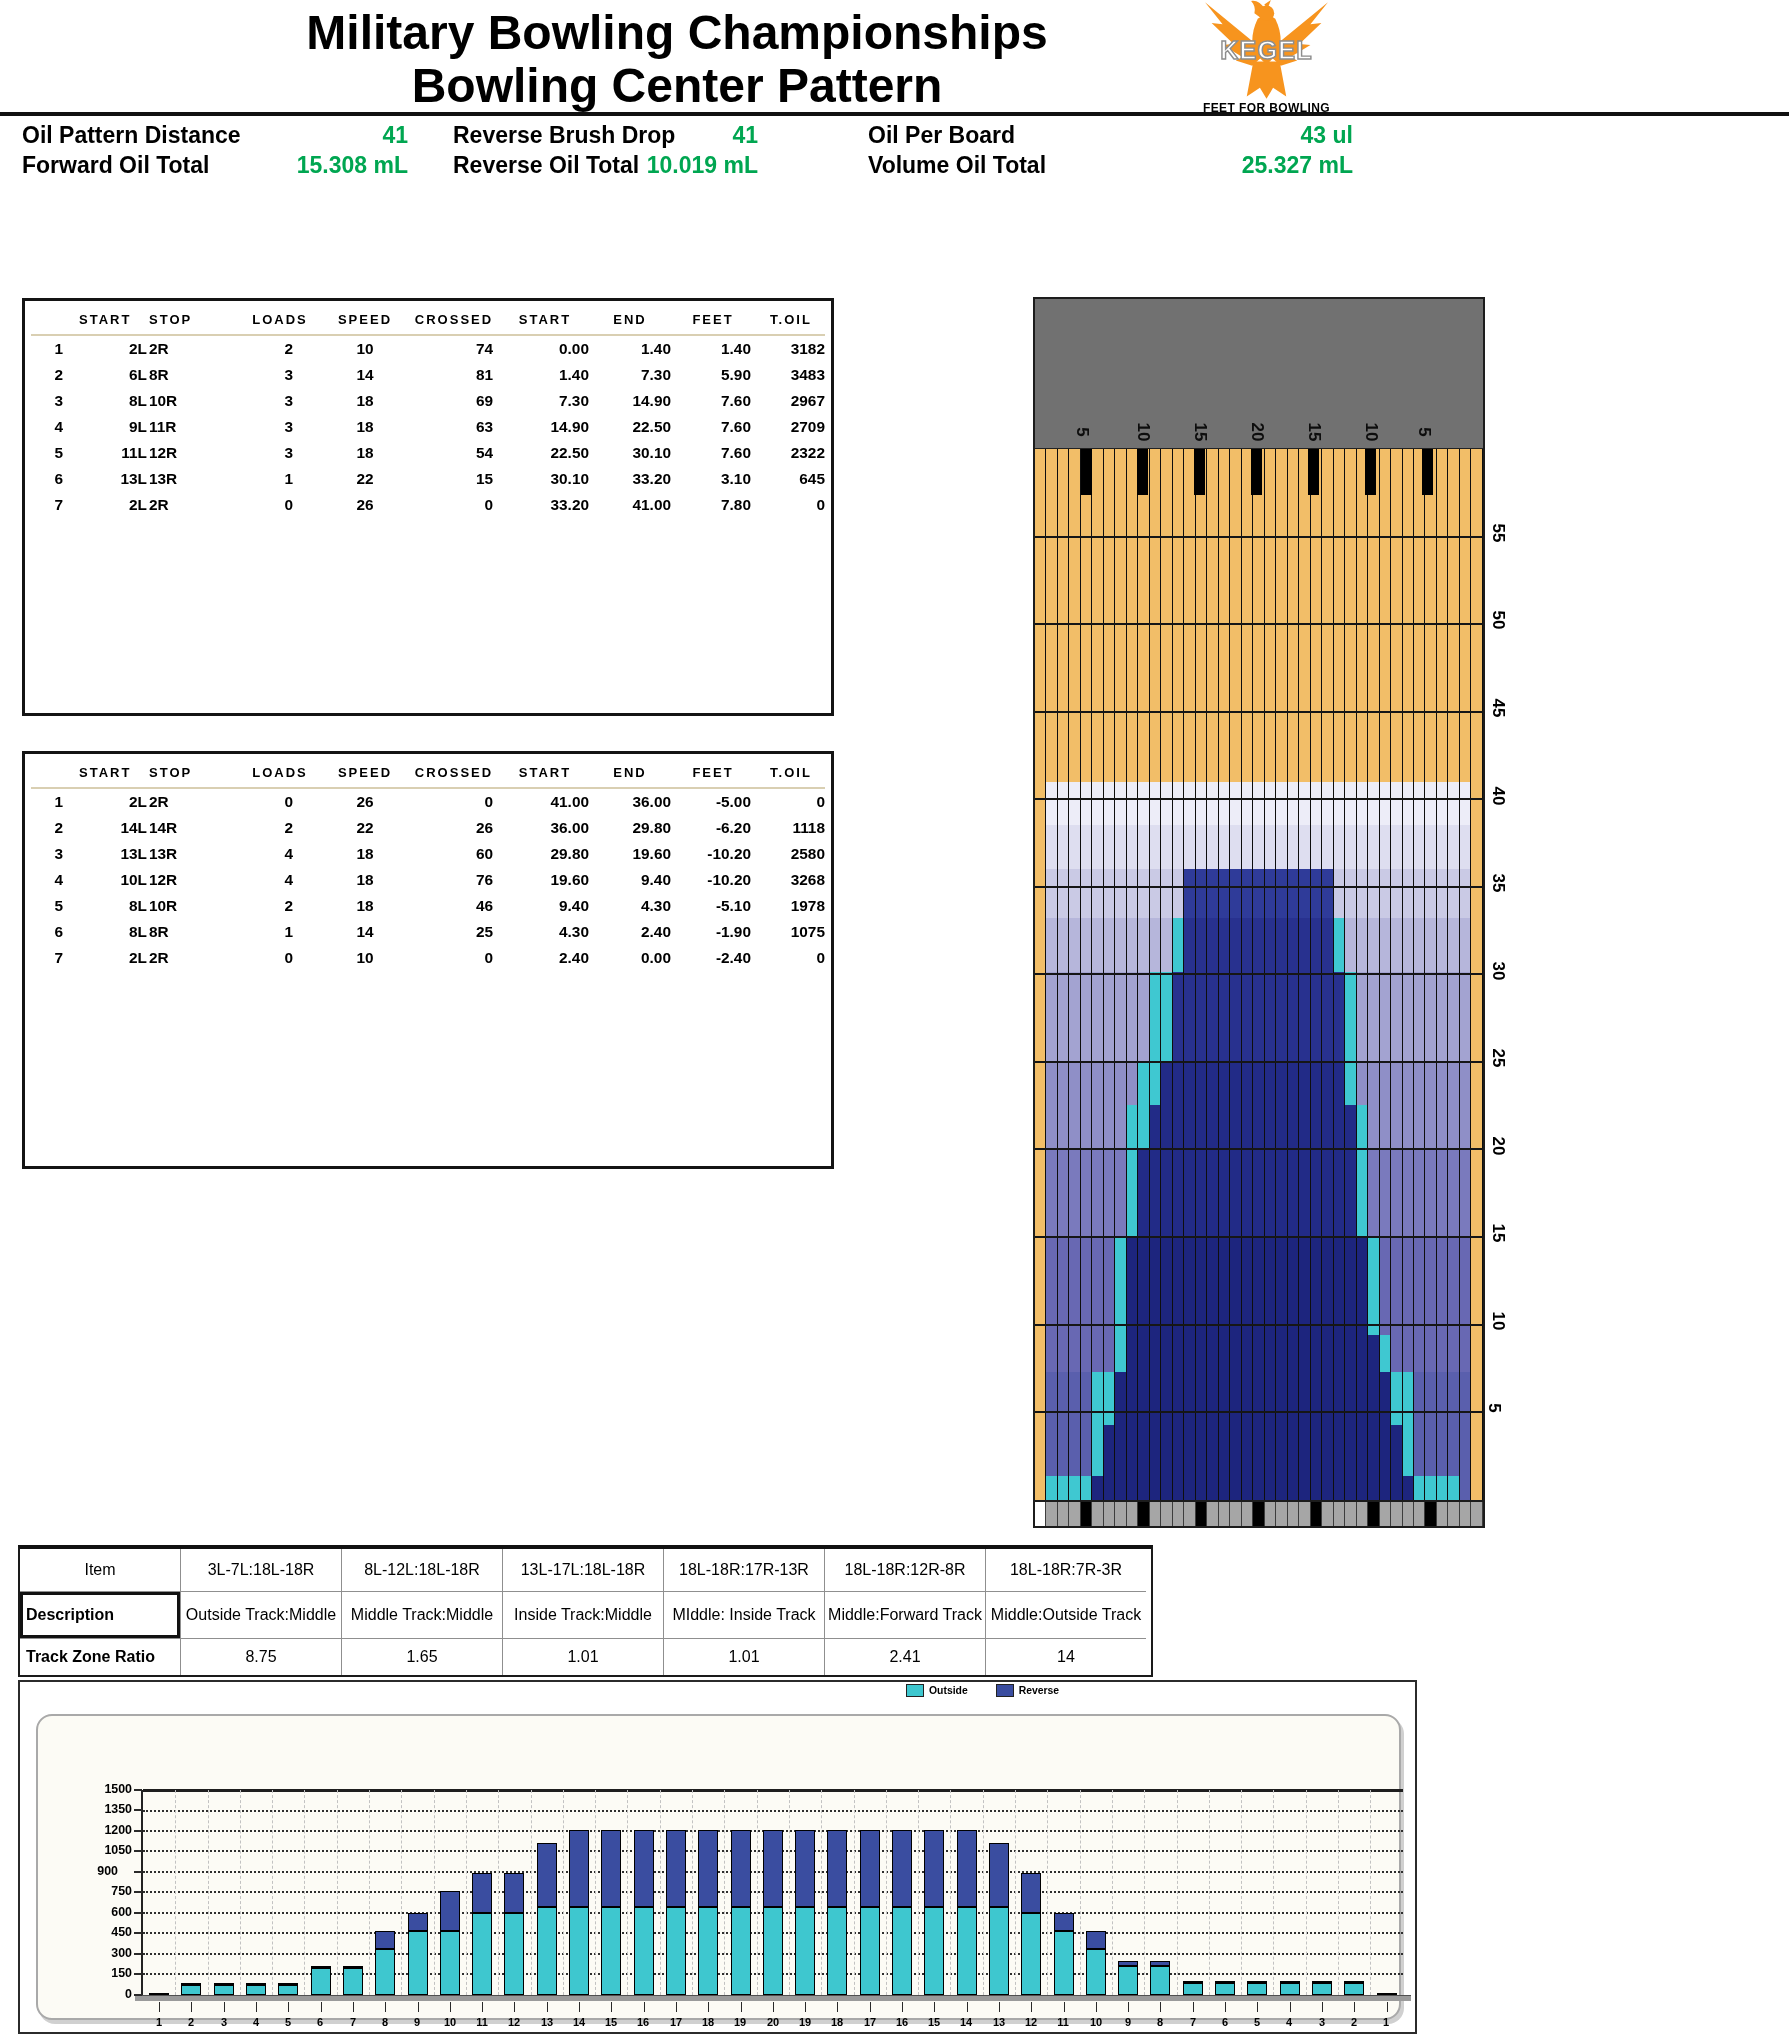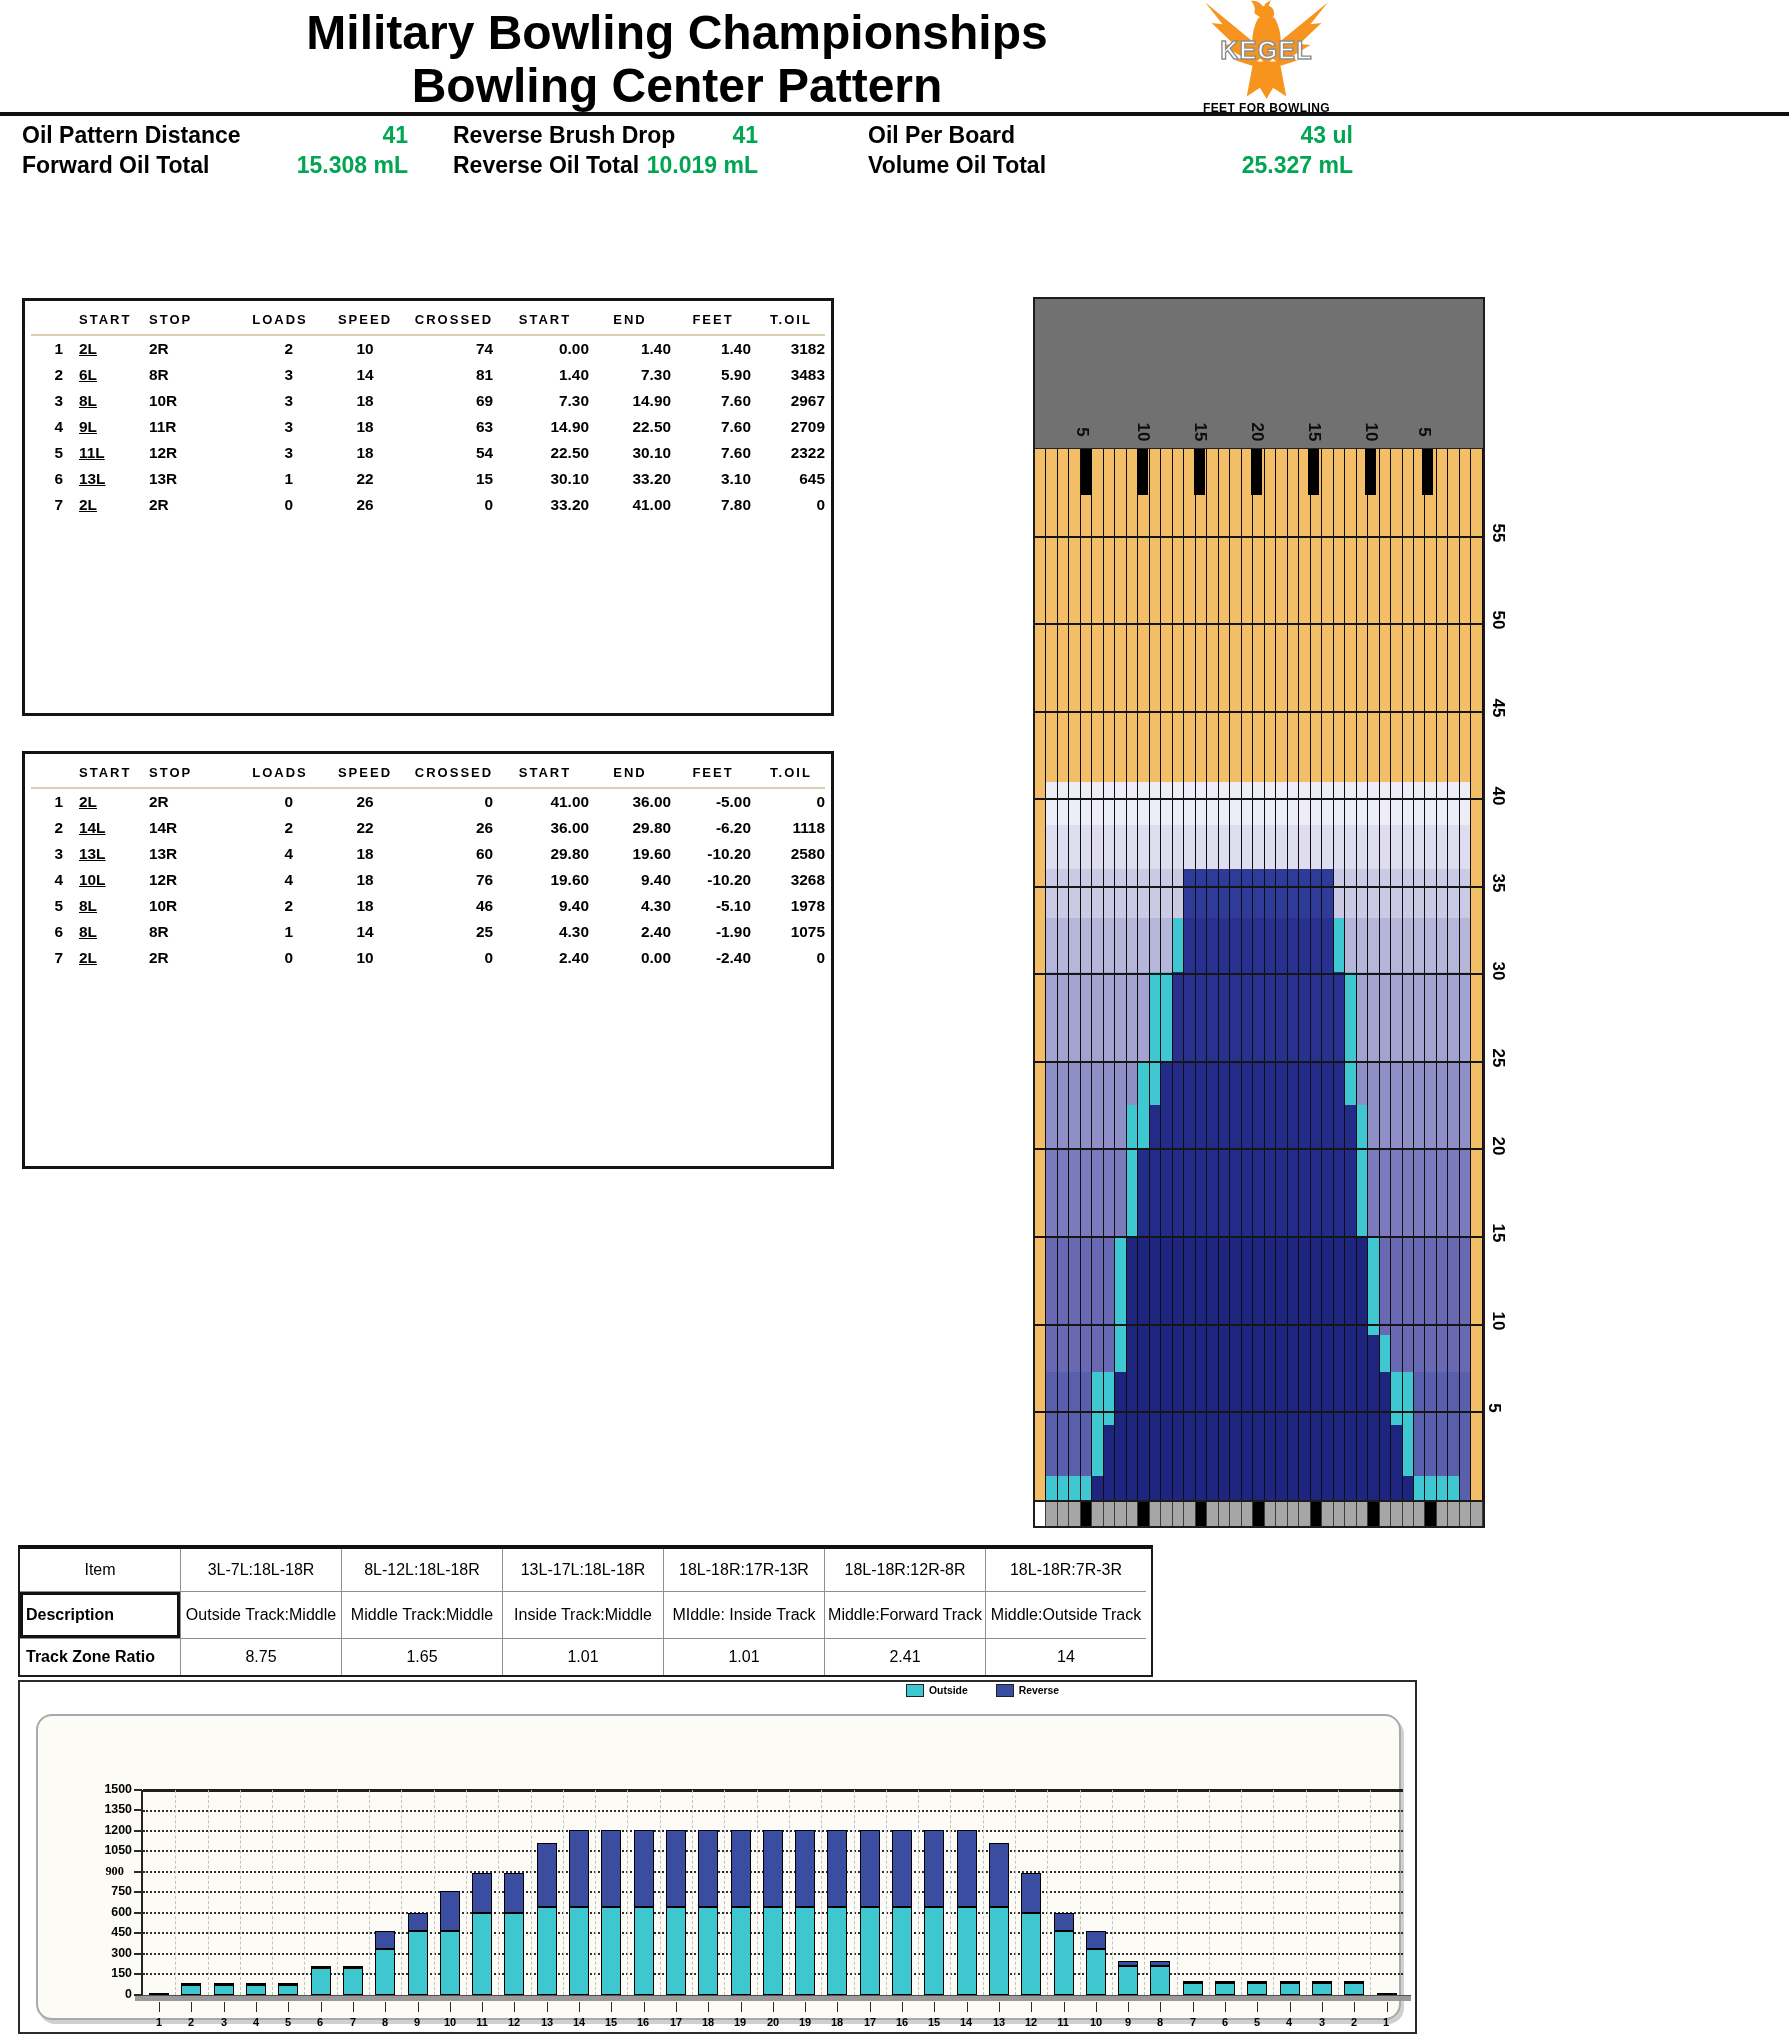--- a/index.html
+++ b/index.html
@@ -26,21 +26,21 @@
   
   .ptable{left:22px;width:806px;height:412px;border:3px solid #141414;background:#fff;}
   .pbody{padding:5px 6px 0 6px;}
   .prow{display:grid;grid-template-columns:40px 76px 90px 86px 84px 94px 88px 82px 84px 72px;
         height:26px;line-height:26px;font-weight:bold;font-size:15.4px;}
   .phead{height:28px;line-height:28px;font-size:13px;letter-spacing:2px;border-bottom:2px solid #D9CFB2;}
   .phead span{text-align:center;}
   .phead span:nth-child(2){text-align:left;padding-left:8px;}
   .phead span:nth-child(3){text-align:left;padding-left:2px;}
   .prow:not(.phead) span:nth-child(1){text-align:right;padding-right:8px;}
-  .prow:not(.phead) span:nth-child(2){text-align:left;padding-left:8px;text-decoration:underline;}
+  .prow:not(.phead) span:nth-child(2){text-align:right;padding-left:8px;}
   .prow:not(.phead) span:nth-child(3){text-align:left;padding-left:2px;}
   .prow:not(.phead) span:nth-child(4){text-align:right;padding-right:30px;}
   .prow:not(.phead) span:nth-child(5){text-align:center;}
   .prow:not(.phead) span:nth-child(6){text-align:right;padding-right:8px;}
   .prow:not(.phead) span:nth-child(7){text-align:right;}
   .prow:not(.phead) span:nth-child(8){text-align:right;}
   .prow:not(.phead) span:nth-child(9){text-align:right;padding-right:4px;}
   .prow:not(.phead) span:nth-child(10){text-align:right;padding-right:2px;}
 
   
@@ -1374,21 +1374,21 @@
           <div class="ylab" style="left: 34px; top: 250px;">150</div>
           <div class="ytick" style="left: 96px; top: 257px;"></div>
           <div class="ylab" style="left: 34px; top: 230px;">300</div>
           <div class="ytick" style="left: 96px; top: 237px;"></div>
           <div class="ylab" style="left: 34px; top: 209px;">450</div>
           <div class="ytick" style="left: 96px; top: 216px;"></div>
           <div class="ylab" style="left: 34px; top: 189px;">600</div>
           <div class="ytick" style="left: 96px; top: 196px;"></div>
           <div class="ylab" style="left: 34px; top: 168px;">750</div>
           <div class="ytick" style="left: 96px; top: 175px;"></div>
-          <div class="ylab" style="left: 26px; top: 148px; font-family: Liberation Serif, serif;">900</div>
+          <div class="ylab" style="left: 20px; top: 148px;">900</div>
           <div class="ytick" style="left: 96px; top: 155px;"></div>
           <div class="ylab" style="left: 34px; top: 127px;">1050</div>
           <div class="ytick" style="left: 96px; top: 134px;"></div>
           <div class="ylab" style="left: 34px; top: 107px;">1200</div>
           <div class="ytick" style="left: 96px; top: 114px;"></div>
           <div class="ylab" style="left: 34px; top: 86px;">1350</div>
           <div class="ytick" style="left: 96px; top: 93px;"></div>
           <div class="ylab" style="left: 34px; top: 66px;">1500</div>
           <div class="ytick" style="left: 96px; top: 73px;"></div>
         </div>

